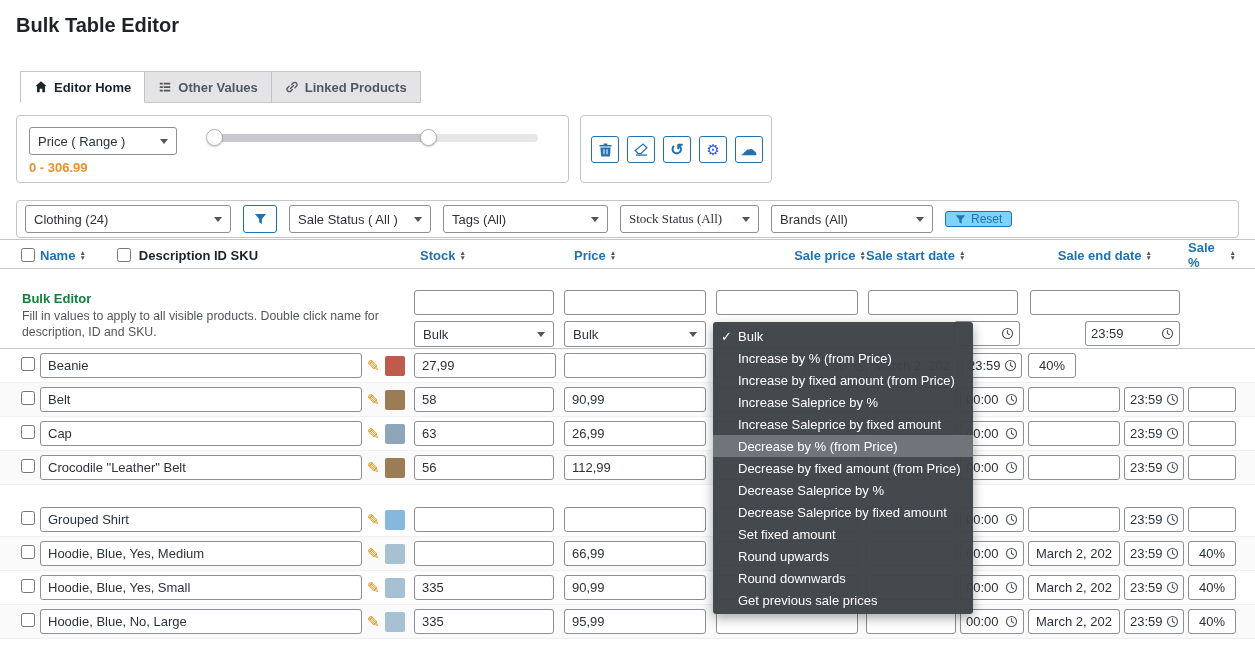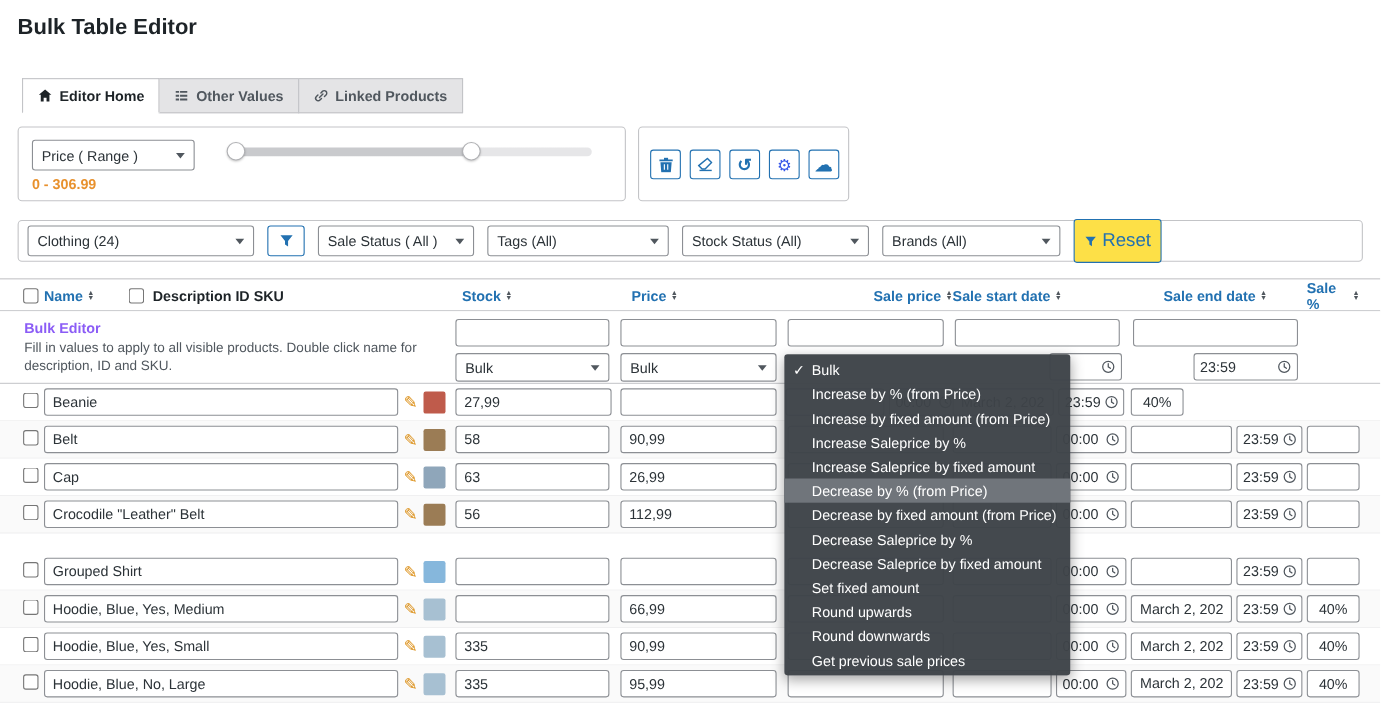--- a/index.html
+++ b/index.html
@@ -47,50 +47,50 @@
     width:28px; height:27px; border:1px solid #2271b1; border-radius:3px; background:#fff;
     display:inline-flex; align-items:center; justify-content:center; cursor:pointer; color:#2271b1;
   }
   .i-undo::before { content:"\21BA"; font-size:16px; font-weight:700; }
   .i-gear::before { content:"\2699"; font-size:15px; color:#3858e9; }
   .i-cloud::before { content:"\2601"; font-size:16px; font-weight:700; }
 
   
   .filters { position:absolute; left:16px; top:200px; width:1223px; height:38px;
              border:1px solid #c3c4c7; border-radius:4px; display:flex; align-items:center; gap:12px; padding:0 8px; }
-  .f-cat { width:206px; } .f-sale { width:142px; } .f-tags { width:165px; } .f-stock { width:170px; } .f-brands { width:162px; }
+  .f-cat { width:206px; } .f-sale { width:142px; } .f-tags { width:165px; } .f-stock { width:139px;font-family:Liberation Serif, serif; } .f-brands { width:162px; }
   .iconbtn { width:34px; height:28px; border:1px solid #2271b1; border-radius:3px; background:#fff;
              display:inline-flex; align-items:center; justify-content:center; cursor:pointer; flex:none; }
-  .resetbtn { height:40px; border:1px solid #2271b1; border-radius:3px; background:#fde047; color:#2271b1;
-              display:inline-flex; align-items:center; gap:5px; padding:0 9px; cursor:pointer; font-size:17px; }
+  .resetbtn { height:16px; border:1px solid #2271b1; border-radius:3px; background:#7dd3fc; color:#2271b1;
+              display:inline-flex; align-items:center; gap:5px; padding:0 9px; cursor:pointer; font-size:12px; }
 
   
   .grid { display:grid; grid-template-columns:24px 372px 150px 152px 152px 162px 160px 52px; padding-left:16px; width:1255px; }
-  .thead { position:absolute; left:0; top:253px; height:30px; align-items:center;
+  .thead { position:absolute; left:0; top:239px; height:30px; align-items:center;
            border-top:1px solid #c3c4c7; border-bottom:1px solid #c3c4c7; color:#2271b1; font-weight:700; }
   .thead .hcell { display:flex; align-items:center; gap:4px; }
   .h-name { gap:4px; }
   .h-desc { color:#1d2327; margin-left:22px; display:flex; align-items:center; gap:8px; }
   .h-stock { padding-left:8px; } .h-price { padding-left:12px; }
   .h-salep { justify-content:flex-end; }
   .h-start { justify-content:flex-start; padding-right:26px; }
   .h-end { justify-content:flex-end; padding-right:36px; }
   .h-pct { justify-content:flex-end; padding-right:4px; }
   .sort { display:inline-flex; flex-direction:column; line-height:5.5px; font-size:6.5px; color:#50575e; cursor:pointer; }
   .sort::before { content:"\25B2"; } .sort::after { content:"\25BC"; }
 
   .txt { border:1px solid #8c8f94; border-radius:3px; height:25px; padding:0 7px; font-size:13px;
          font-family:"Liberation Sans",sans-serif; color:#2c3338; background:#fff; width:100%; }
   .timefield { display:inline-flex; align-items:center; justify-content:space-between; gap:3px; flex:none;
                border:1px solid #8c8f94; border-radius:3px; height:25px; padding:0 5px; background:#fff; cursor:text; }
   .timefield svg { flex:none; }
 
   .bulkrow { position:absolute; left:0; top:283px; height:66px; border-bottom:1px solid #c3c4c7; background:#fff; }
   .bulkinfo { grid-column:1 / span 2; padding:8px 14px 0 6px; }
-  .bulkinfo .bt { font-weight:700; color:#8b5cf6; margin-bottom:3px; }
+  .bulkinfo .bt { font-weight:700; color:#15803d; margin-bottom:3px; }
   .bulkinfo .bd { font-size:12.3px; color:#50575e; line-height:1.3; }
   .bulkstack { display:flex; flex-direction:column; gap:6px; padding:7px 8px 0 2px; }
   .bulkstack .wpselect { height:26px; width:100%; }
   .bs-starttime { width:66px; margin-left:auto; }
   .bs-endtime { width:95px; margin-left:auto; }
 
   .tbody { position:absolute; left:0; top:349px; width:1255px; }
   .trow { height:34px; align-items:center; border-bottom:1px solid #f0f0f1; background:#fff; }
   .trow:nth-child(even) { background:#fafafa; }
   .trow.gap-after { margin-bottom:18px; }

